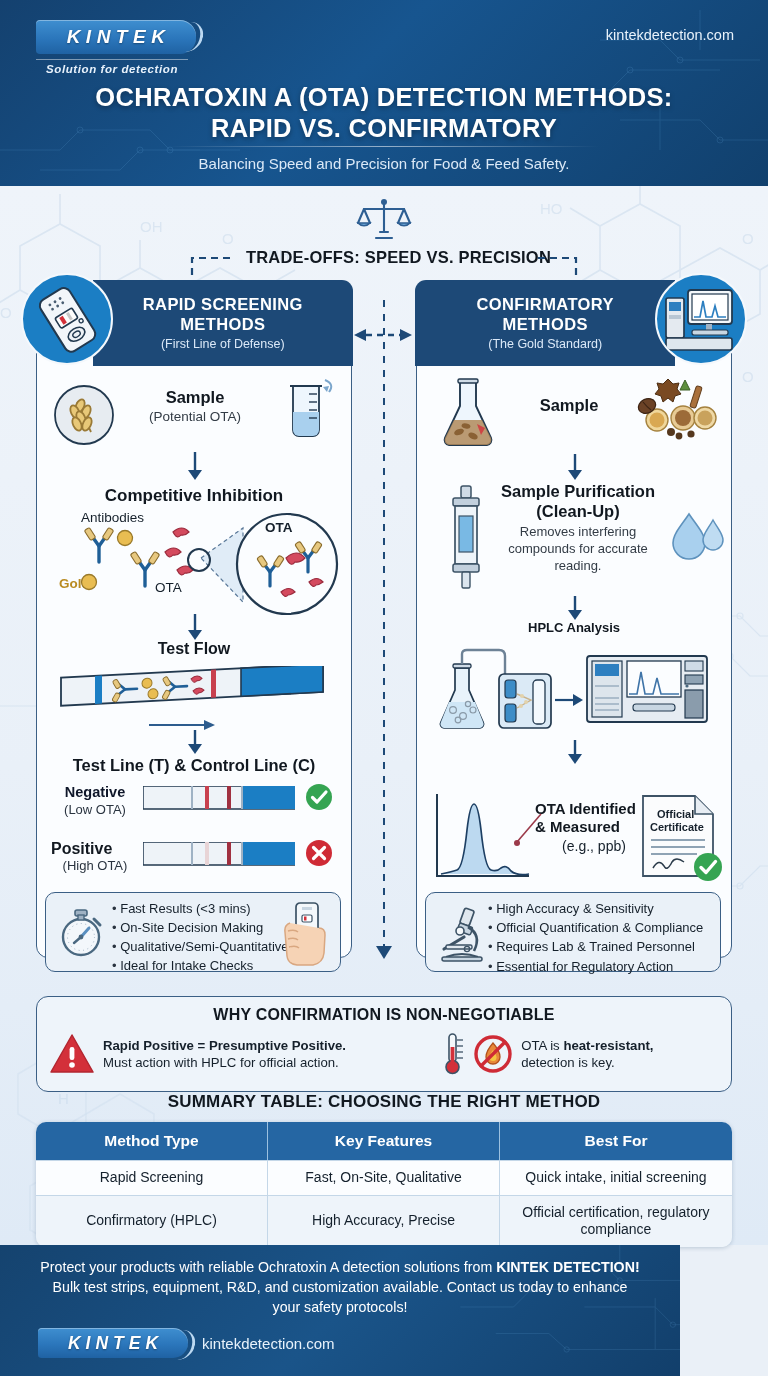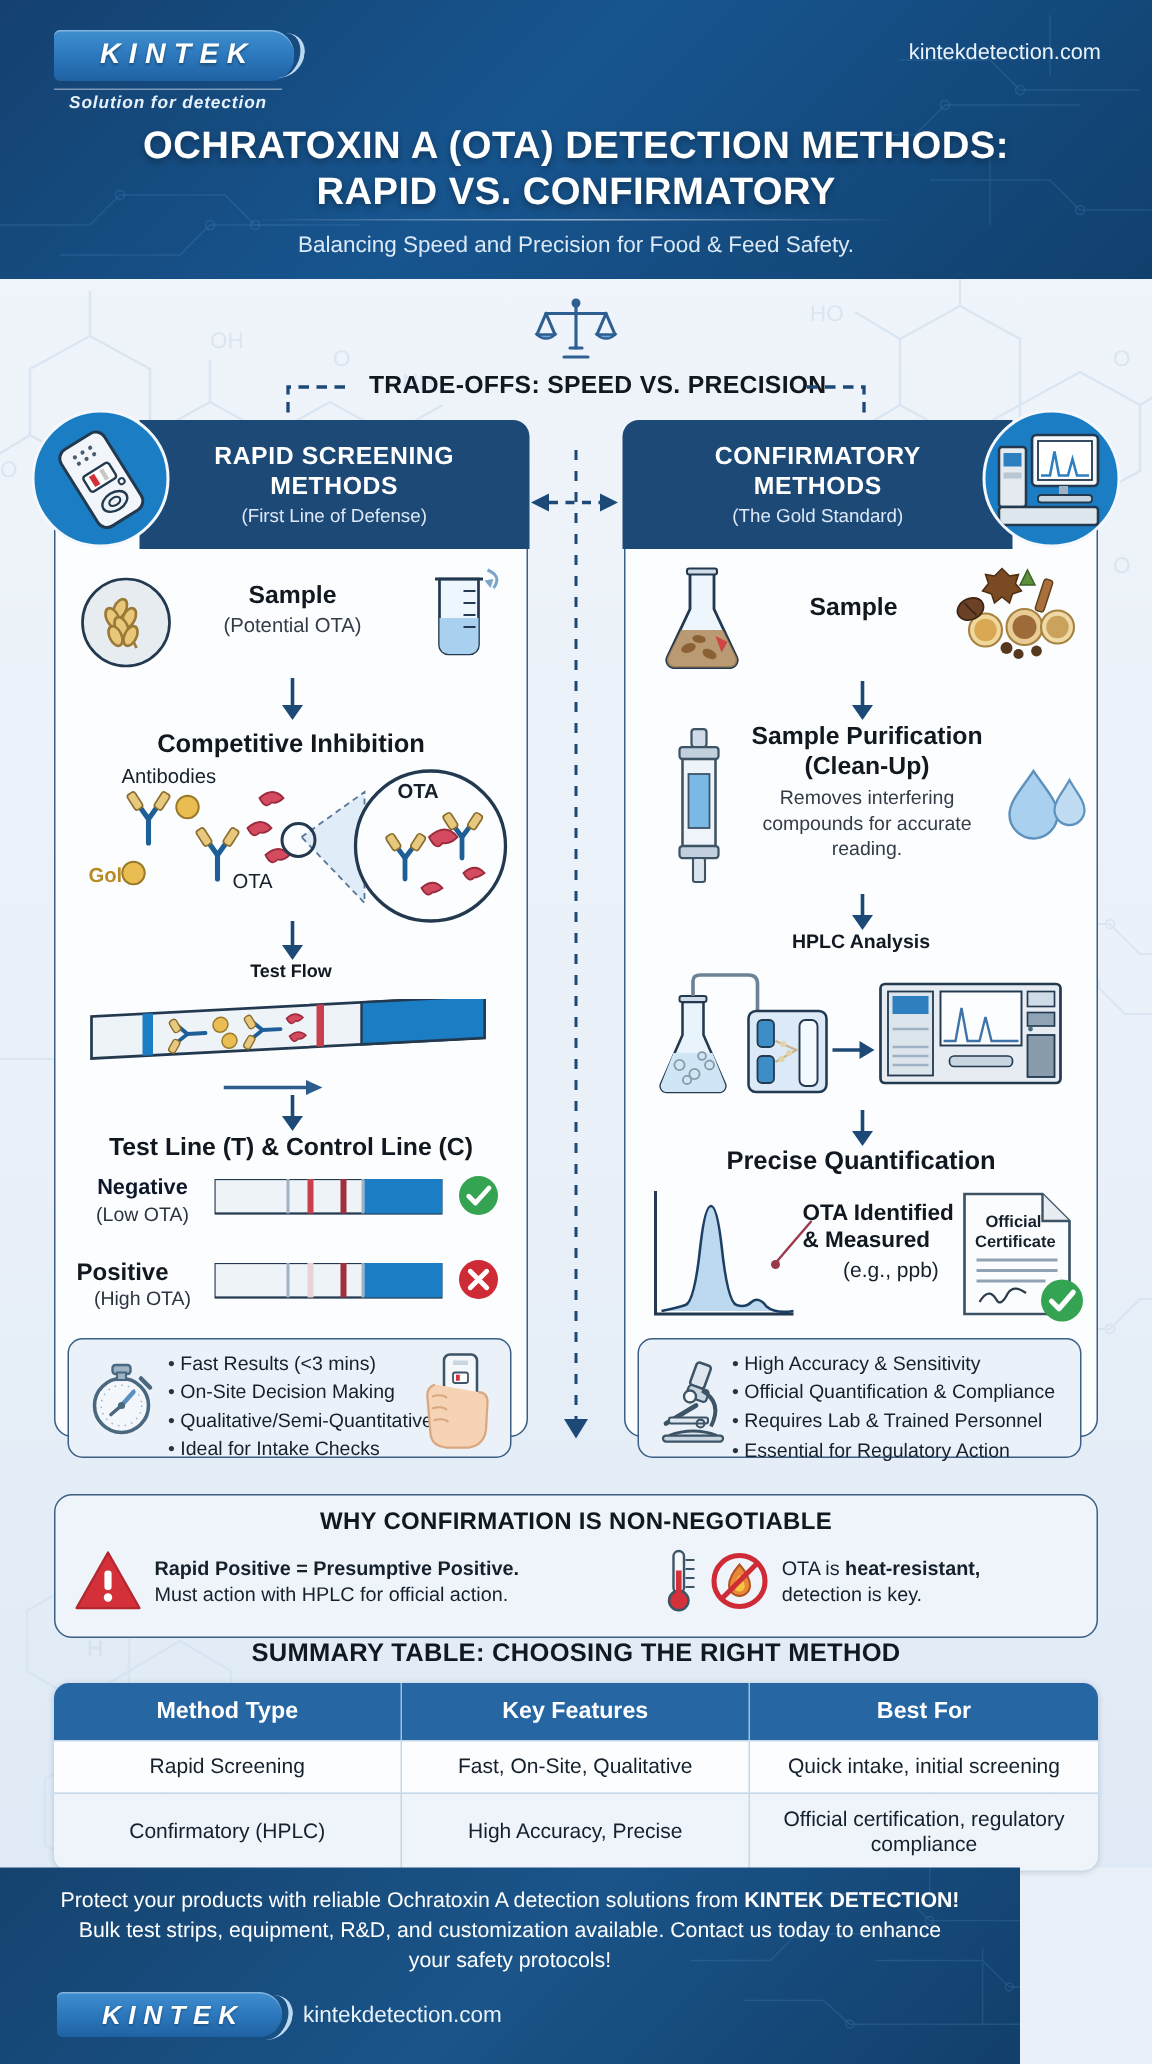--- a/index.html
+++ b/index.html
@@ -462,21 +462,21 @@
           </g>
           <text x="228" y="22" font-size="13.5" font-weight="700" fill="#15202b" font-family="Liberation Sans">OTA</text>
         </svg>
       </div>
 
       <svg style="position:absolute;left:148px;top:246px" width="20" height="28">
         <path d="M10 0 V18" stroke="#1d4977" stroke-width="2.4"></path>
         <path d="M10 26 l-7 -10 h14 z" fill="#1d4977"></path>
       </svg>
 
-      <div class="step-title" style="position:absolute;left:0;top:272px;width:100%;font-size:12px">Test Flow</div>
+      <div class="step-title" style="position:absolute;left:0;top:272px;width:100%;font-size:16px">Test Flow</div>
 
       <svg style="position:absolute;left:18px;top:298px" width="280" height="56" viewBox="0 0 280 56">
         <g transform="skewY(-3)">
           <rect x="6" y="12" width="262" height="28" fill="#eef3f8" stroke="#22394f" stroke-width="1.8"></rect>
           <rect x="40" y="12" width="7" height="28" fill="#1b7ec4"></rect>
           <rect x="156" y="12" width="5" height="28" fill="#c8404e"></rect>
           <rect x="186" y="12" width="82" height="28" fill="#1b7ec4" stroke="#22394f" stroke-width="1.6"></rect>
           <g stroke="#1f5f97" stroke-width="2.6" fill="none" stroke-linecap="round">
             <path d="M62 20 L70 27 L62 33"></path>
               <path d="M70 27 H82"></path>
@@ -720,21 +720,20 @@
         <rect x="256" y="29" width="18" height="9" fill="#8fa3b4" stroke="#22394f" stroke-width="1.1"></rect>
         <rect x="256" y="44" width="18" height="28" fill="#8a9cac" stroke="#22394f" stroke-width="1.2"></rect>
         <circle cx="258" cy="40" r="1.6" fill="#4a6880"></circle>
       </svg>
 
       <svg style="position:absolute;left:148px;top:372px" width="20" height="26">
         <path d="M10 0 V16" stroke="#1d4977" stroke-width="2.4"></path>
         <path d="M10 24 l-7 -10 h14 z" fill="#1d4977"></path>
       </svg>
 
-      <div class="step-title" style="position:absolute;left:0;top:396px;width:100%;font-size:17px">Precise Quantification</div>
 
       <div style="position:absolute;left:0;top:422px;width:100%;height:100px">
         <svg style="position:absolute;left:12px;top:0" width="106" height="94" viewBox="0 0 106 94">
           <path d="M8 4 V86 H100" fill="none" stroke="#22394f" stroke-width="2"></path>
           <path d="M12 84 q10 -2 16 -4 q6 -2 10 -40 q3 -26 7 -26 q4 0 7 26 q4 38 10 40 q6 2 10 -2 q5 -4 10 3 q6 5 18 3" fill="#bcd9f0" stroke="#1d3f63" stroke-width="1.7"></path>
         </svg>
         <div style="position:absolute;left:118px;top:10px;width:118px;font-size:15px;font-weight:700;color:#111820;line-height:1.2">
           <div>OTA Identified</div>
           <div>&amp; Measured</div>
         </div>

